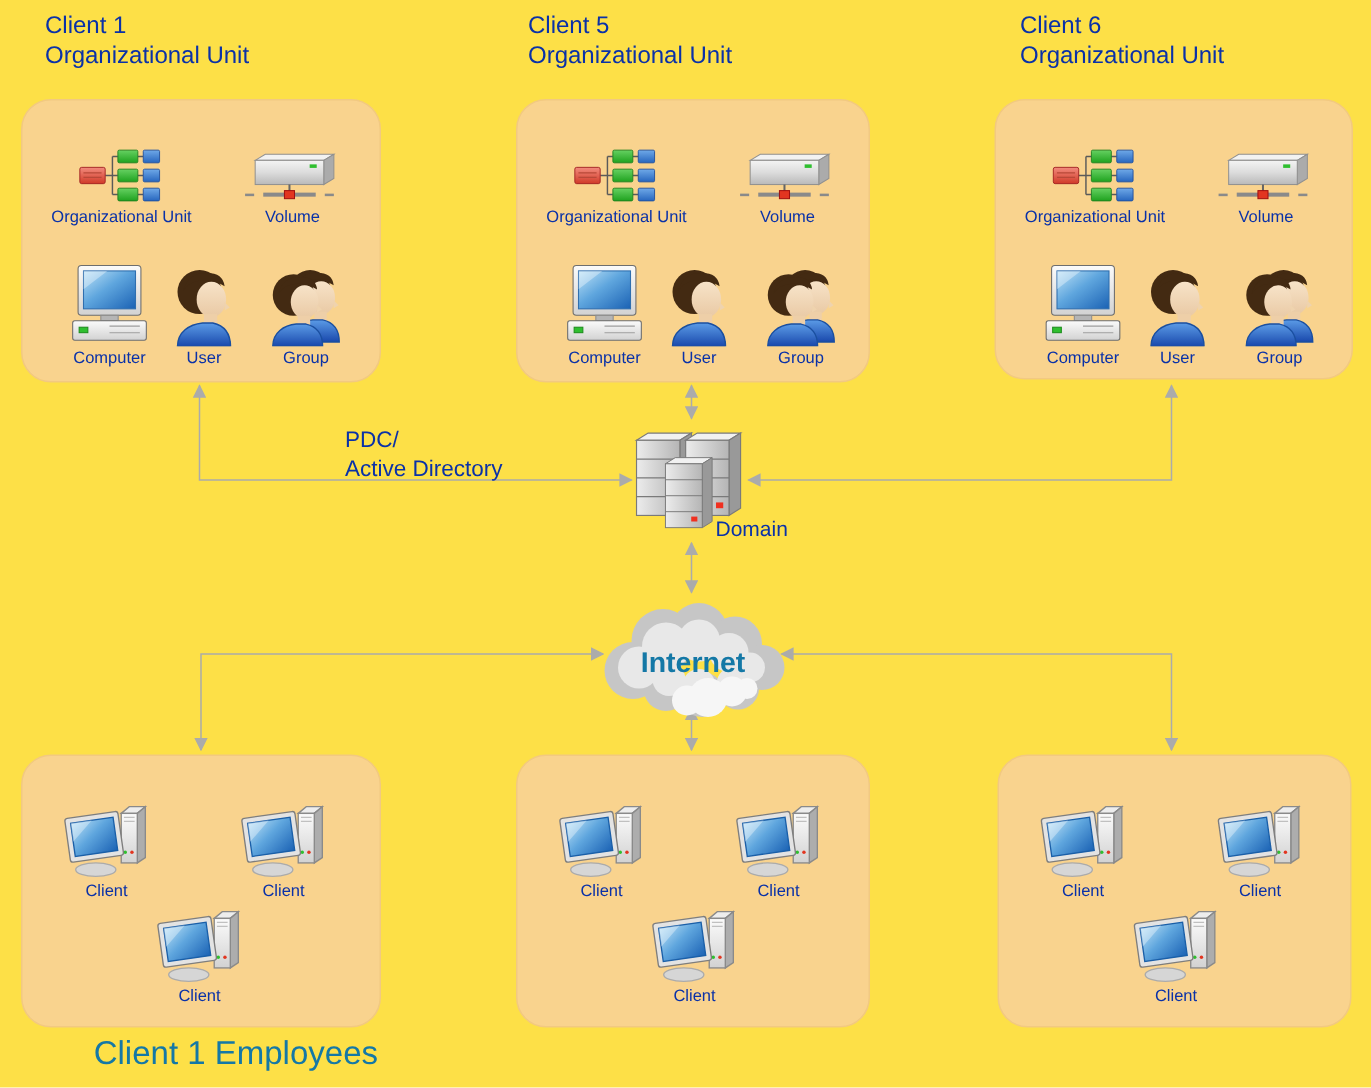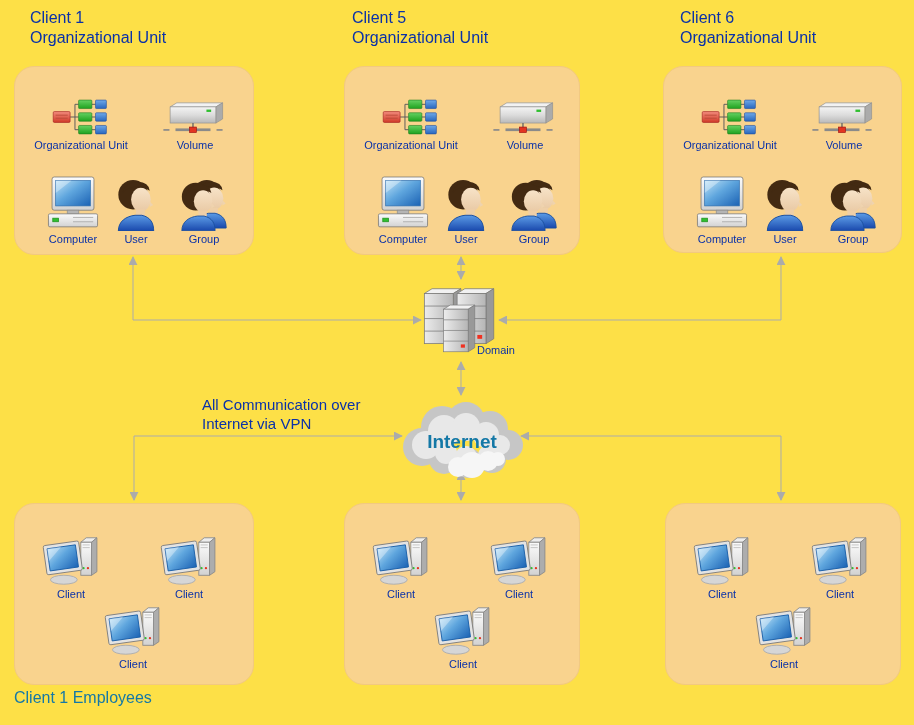--- a/index.html
+++ b/index.html
@@ -19,24 +19,24 @@
     position:absolute;color:#0A31A8;font-size:16px;line-height:20px;white-space:pre-line;
   }
   
   .note{
     position:absolute;color:#0A31A8;font-size:15px;line-height:19px;white-space:pre-line;
   }
   
   .lbl{
     color:#0A31A8;font-size:11px;line-height:13px;text-align:center;display:block;margin-top:2px;
   }
-  .slbl{position:absolute;color:#0A31A8;font-size:11px;}
+  .slbl{position:absolute;color:#0A31A8;font-size:14px;}
   
   .caption{
-    position:absolute;color:#1478A6;font-size:16px;text-align:left;
+    position:absolute;color:#1478A6;font-size:22px;text-align:right;
   }
   .item{position:absolute;text-align:center;}
   .ic{display:flex;align-items:flex-end;justify-content:center;}
   .ic-r1{height:46px;}
   .ic-r2{height:60px;}
   .ic-cl{height:52px;}
   #connector-layer{position:absolute;left:0;top:0;z-index:0;}
   .node{z-index:2;}
   .obox{z-index:1;}
 </style>
@@ -314,22 +314,22 @@
     <div class="item" style="left:150px;top:104px;width:78px">
       <div class="ic ic-r2">
           <svg width="48" height="53">
             <use href="#i-group"></use>
           </svg>
         </div>
       <span class="lbl">Group</span>
     </div>
   </div>
 
-  <div class="note" style="left:202px;top:395px">All Communication over
-Internet via VPN</div>
+  <div class="note" style="left:230px;top:284px">PDC/
+Active Directory</div>
 
   <svg class="abs node" style="left:422px;top:281px" width="76" height="79" viewBox="0 0 78 82">
       <use href="#i-domain"></use>
     </svg>
   <div class="slbl" style="left:477px;top:344px">Domain</div>
 
   <svg class="abs node" style="left:396px;top:397px" width="132" height="88" viewBox="0 0 132 88">
     <g fill="#C6C6C6">
       <circle cx="26" cy="50" r="19"></circle>
         <circle cx="46" cy="30" r="21"></circle>

